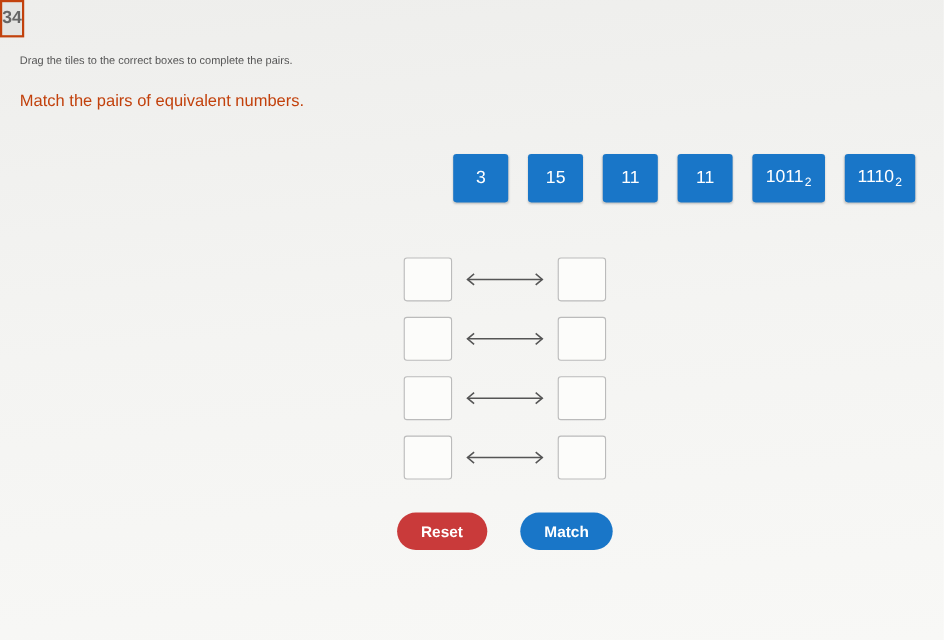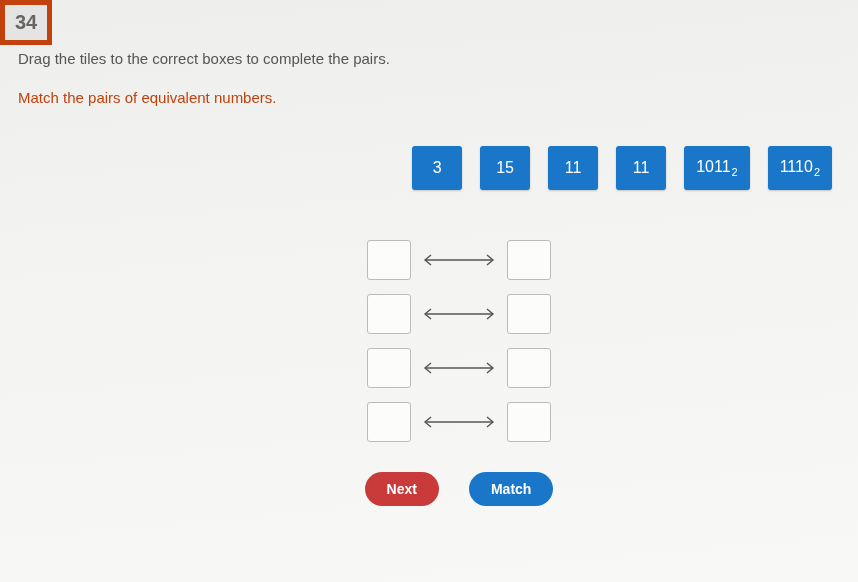--- a/index.html
+++ b/index.html
@@ -11,31 +11,31 @@
       height: 582px;
       overflow: hidden;
       position: relative;
     }
     .question-number {
       position: absolute;
       top: 0;
       left: 0;
       background: #e4e4e2;
       color: #666;
-      font-size: 20px;
+      font-size: 16px;
       font-weight: bold;
-      padding: 6px 10px;
-      border: 5px solid #c2410c;
+      padding: 6px 0;
+      border: 2px solid #c2410c;
     }
     .content {
       padding: 50px 18px 0 18px;
     }
     .instruction-1 {
       color: #555;
-      font-size: 15px;
+      font-size: 10px;
       margin-bottom: 22px;
     }
     .instruction-2 {
       color: #c2410c;
       font-size: 15px;
       margin-bottom: 40px;
     }
     .tiles-row {
       display: flex;
       justify-content: flex-end;
@@ -183,16 +183,16 @@
             <line x1="6" y1="7" x2="74" y2="7" stroke="#555" stroke-width="1.4"></line>
             <polyline points="12,2 6,7 12,12" fill="none" stroke="#555" stroke-width="1.4"></polyline>
             <polyline points="68,2 74,7 68,12" fill="none" stroke="#555" stroke-width="1.4"></polyline>
           </svg>
         </div>
         <div class="drop-box"></div>
       </div>
     </div>
 
   <div class="button-row">
-    <button class="btn btn-reset">Next</button>
+    <button class="btn btn-reset">Reset</button>
     <button class="btn btn-next">Match</button>
   </div>
 </div>
 
 </body></html>

